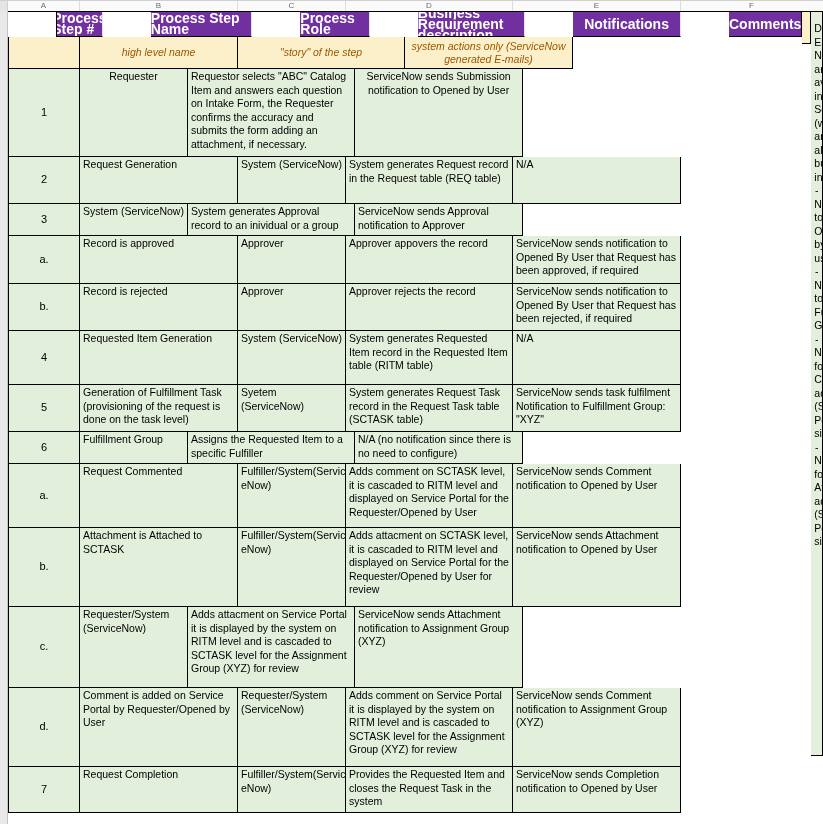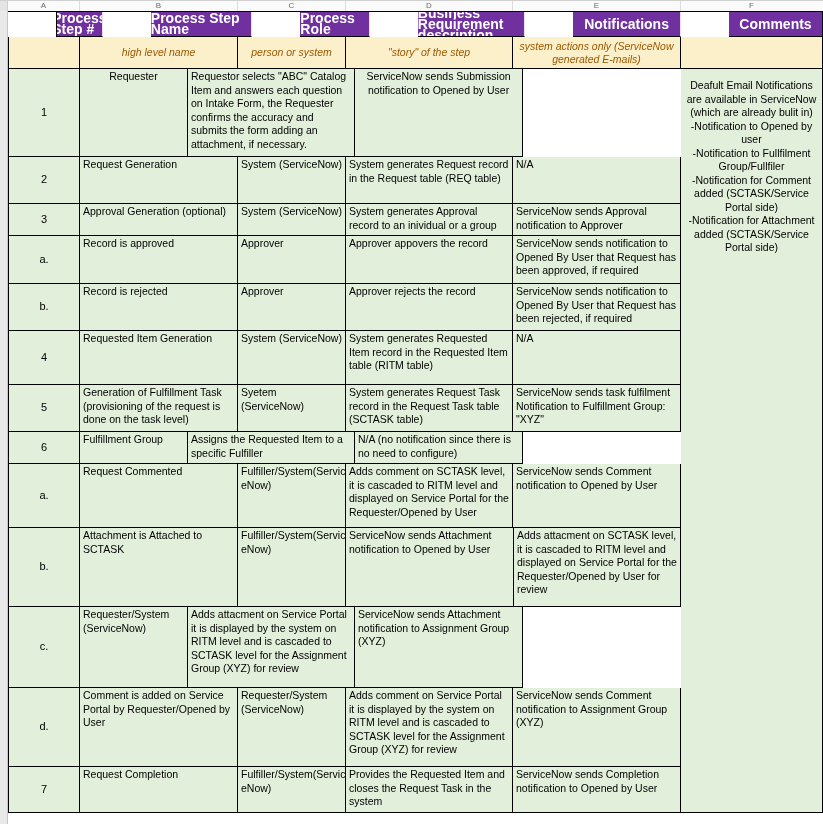--- a/index.html
+++ b/index.html
@@ -56,21 +56,21 @@
   .data-row .col-role { white-space:pre-line; }
   .data-row.r0 .col-name, .data-row.r0 .col-role, .data-row.r0 .col-notif { text-align:center; }
 
   .data-row.r0{height:88px} .data-row.r1{height:47px} .data-row.r2{height:32px}
   .data-row.r3{height:48px} .data-row.r4{height:47px} .data-row.r5{height:54px}
   .data-row.r6{height:47px} .data-row.r7{height:32px} .data-row.r8{height:64px}
   .data-row.r9{height:79px} .data-row.r10{height:81px} .data-row.r11{height:79px}
   .data-row.r12{height:46px}
 
   
-  .comments-col { width:142px; display:flex; flex-direction:column; }
+  .comments-col { width:142px; display:flex; }
   .comments-header { height:25px; border-right:1px solid #000; }
   .comments-sub { height:32px; border-right:1px solid #000; }
   .comments-body {
     height:744px; background:var(--row-bg,#E2EFDA); border-right:1px solid #000; border-bottom:1px solid #000;
     font-size:10.5px; line-height:13.5px; color:#000; text-align:center;
     padding:10px 3px; white-space:pre-line; overflow:hidden;
   }
 </style>
 </head>
 <body>
@@ -97,21 +97,20 @@
         <div class="cell col-step">Process Step #</div>
         <div class="cell col-name">Process Step Name</div>
         <div class="cell col-role">Process Role</div>
         <div class="cell col-desc">Business Requirement description</div>
         <div class="cell col-notif">Notifications</div>
       </div>
 
       <div class="row subheader-row">
         <div class="cell col-step"></div>
         <div class="cell col-name">high level name</div>
-        <div class="cell col-role">person or system</div>
         <div class="cell col-desc">"story" of the step</div>
         <div class="cell col-notif">system actions only (ServiceNow generated E-mails)</div>
       </div>
 
       <div id="rows-container" style="display:contents">
   <div class="row data-row r0">
     <div class="cell col-step">1</div>
     <div class="cell col-role">Requester</div>
     <div class="cell col-desc">Requestor selects "ABC" Catalog Item and answers each question on Intake Form, the Requester confirms the accuracy and submits the form adding an attachment, if necessary.</div>
     <div class="cell col-notif">ServiceNow sends Submission notification to Opened by User</div>
@@ -120,21 +119,20 @@
   <div class="row data-row r1">
     <div class="cell col-step">2</div>
     <div class="cell col-name">Request Generation</div>
     <div class="cell col-role">System (ServiceNow)</div>
     <div class="cell col-desc">System generates Request record in the Request table (REQ table)</div>
     <div class="cell col-notif">N/A</div>
   </div>
 
   <div class="row data-row r2">
     <div class="cell col-step">3</div>
-    <div class="cell col-name">Approval Generation (optional)</div>
     <div class="cell col-role">System (ServiceNow)</div>
     <div class="cell col-desc">System generates Approval record to an inividual or a group</div>
     <div class="cell col-notif">ServiceNow sends Approval notification to Approver</div>
   </div>
 
   <div class="row data-row r3">
     <div class="cell col-step">a.</div>
     <div class="cell col-name">Record is approved</div>
     <div class="cell col-role">Approver</div>
     <div class="cell col-desc">Approver appovers the record</div>
@@ -179,22 +177,22 @@
 eNow)</div>
     <div class="cell col-desc">Adds comment on SCTASK level, it is cascaded to RITM level and displayed on Service Portal for the Requester/Opened by User</div>
     <div class="cell col-notif">ServiceNow sends Comment notification to Opened by User</div>
   </div>
 
   <div class="row data-row r9">
     <div class="cell col-step">b.</div>
     <div class="cell col-name">Attachment is Attached to SCTASK</div>
     <div class="cell col-role">Fulfiller/System(Servic
 eNow)</div>
+    <div class="cell col-desc">Adds attacment on SCTASK level, it is cascaded to RITM level and displayed on Service Portal for the Requester/Opened by User for review</div>
     <div class="cell col-notif">ServiceNow sends Attachment notification to Opened by User</div>
-    <div class="cell col-desc">Adds attacment on SCTASK level, it is cascaded to RITM level and displayed on Service Portal for the Requester/Opened by User for review</div>
   </div>
 
   <div class="row data-row r10">
     <div class="cell col-step">c.</div>
     <div class="cell col-role">Requester/System
 (ServiceNow)</div>
     <div class="cell col-desc">Adds attacment on Service Portal it is displayed by the system on RITM level and is cascaded to SCTASK level for the Assignment Group (XYZ) for review</div>
     <div class="cell col-notif">ServiceNow sends Attachment notification to Assignment Group (XYZ)</div>
   </div>
 

